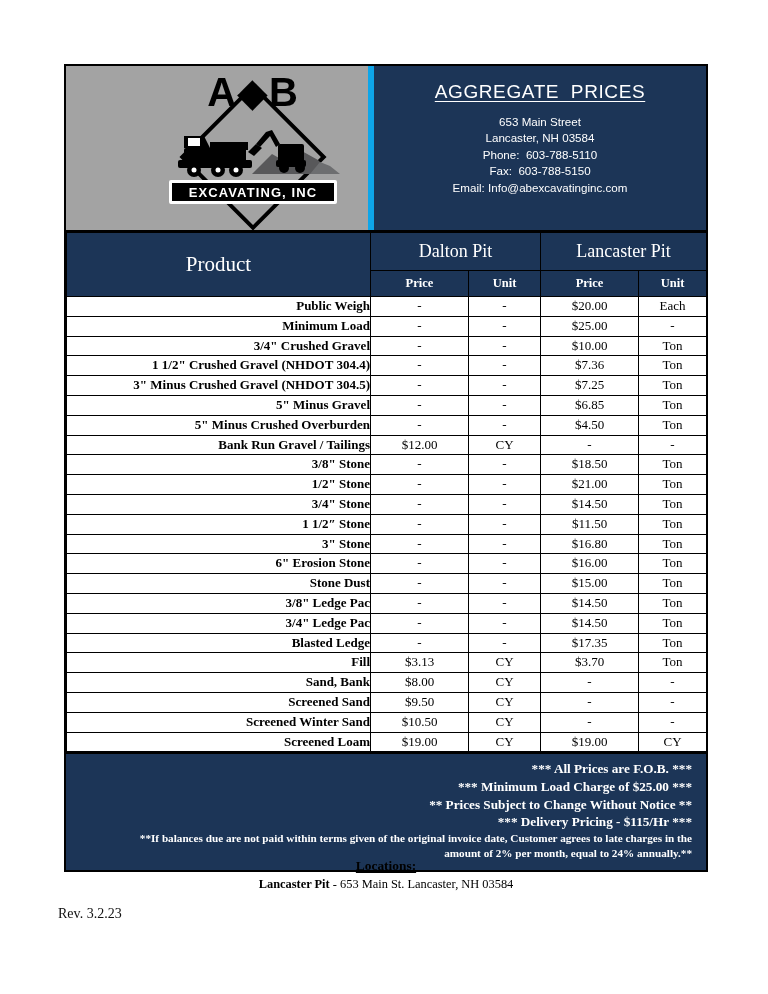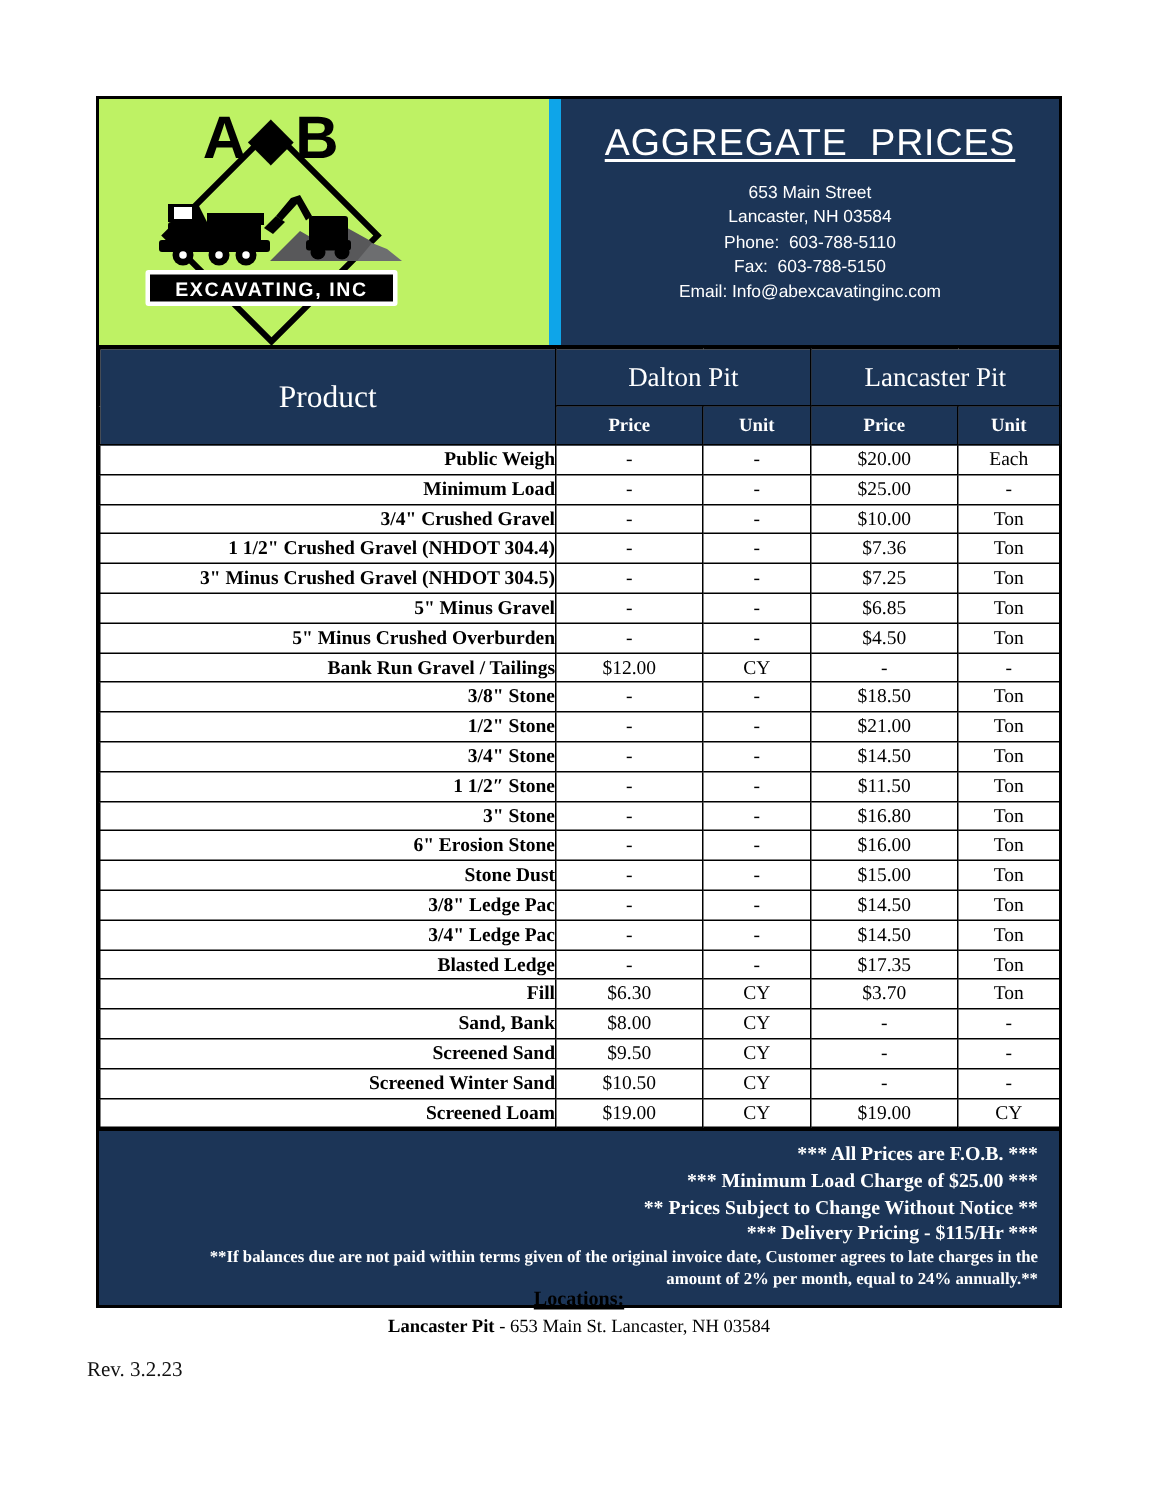--- a/index.html
+++ b/index.html
@@ -17,37 +17,37 @@
     left: 64px; top: 64px;
     width: 644px;
     border: 2px solid #000;
     background: #fff;
   }
 
   
   .head-band { display: flex; width: 100%; height: 166px; border-bottom: 2px solid #000; }
   .logo-cell {
     width: 308px; flex: 0 0 308px;
-    background: #bef264;
-    border-right: 8px solid #0ea5e9;
-    display: flex; align-items: center; justify-content: flex-start;
+    background: #a3a3a3;
+    border-right: 6px solid #0ea5e9;
+    display: flex; align-items: center; justify-content: flex-end;
   }
   .logo-wrap { width: 230px; height: 152px; position: relative; }
 
   .title-cell {
     flex: 1 1 auto;
     background: #1c3557;
     color: #fff;
     display: flex; flex-direction: column;
     align-items: center; justify-content: flex-start;
     padding-top: 15px;
   }
   .co-title {
     font-family: "Liberation Sans", "DejaVu Sans", sans-serif;
-    font-size: 25px;
+    font-size: 19px;
     letter-spacing: 0.6px;
     text-decoration: underline;
     text-underline-offset: 3px;
     margin-bottom: 11px;
     white-space: pre;
   }
   .co-line {
     font-family: "Liberation Sans", "DejaVu Sans", sans-serif;
     font-size: 11.6px;
     line-height: 16.4px;
@@ -325,21 +325,21 @@
           </tr>
           <tr>
             <td class="prod">Blasted Ledge</td>
             <td class="val">-</td>
             <td class="val">-</td>
             <td class="val">$17.35</td>
             <td class="val">Ton</td>
           </tr>
           <tr>
             <td class="prod">Fill</td>
-            <td class="val">$6.30</td>
+            <td class="val">$3.13</td>
             <td class="val">CY</td>
             <td class="val">$3.70</td>
             <td class="val">Ton</td>
           </tr>
           <tr>
             <td class="prod">Sand, Bank</td>
             <td class="val">$8.00</td>
             <td class="val">CY</td>
             <td class="val">-</td>
             <td class="val">-</td>

